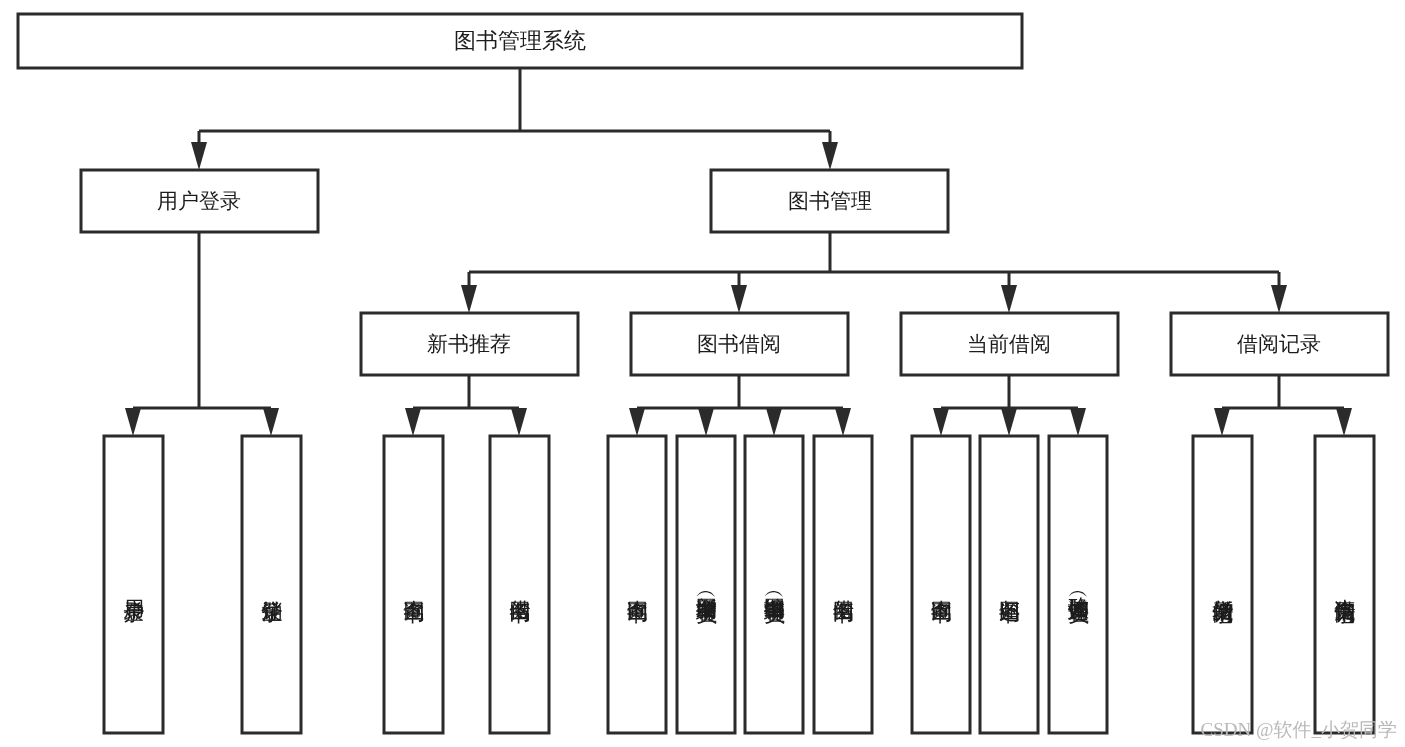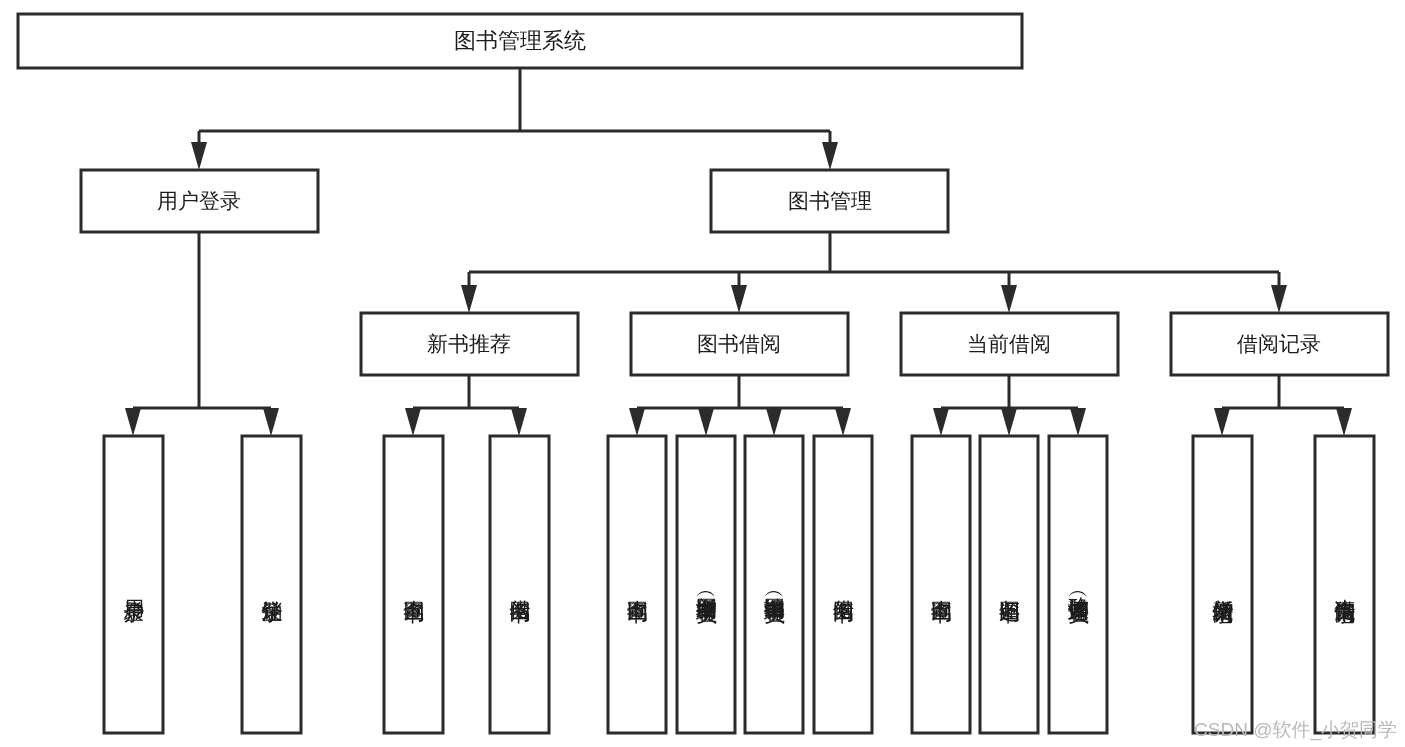--- a/index.html
+++ b/index.html
@@ -65,21 +65,21 @@
     line-height: 1.18;
     letter-spacing: 1px;
     color: #1c1c1c;
     white-space: nowrap;
     pointer-events: none;
   }
   .watermark {
     position: absolute;
     right: 8px;
     bottom: 4px;
-    font-family: Liberation Sans, sans-serif;
+    font-family: Liberation Serif, serif;
     font-size: 19px;
     color: #b9b9b9;
     white-space: nowrap;
   }
 </style>
 </head>
 <body>
 
 <div id="diagram-root">
 

